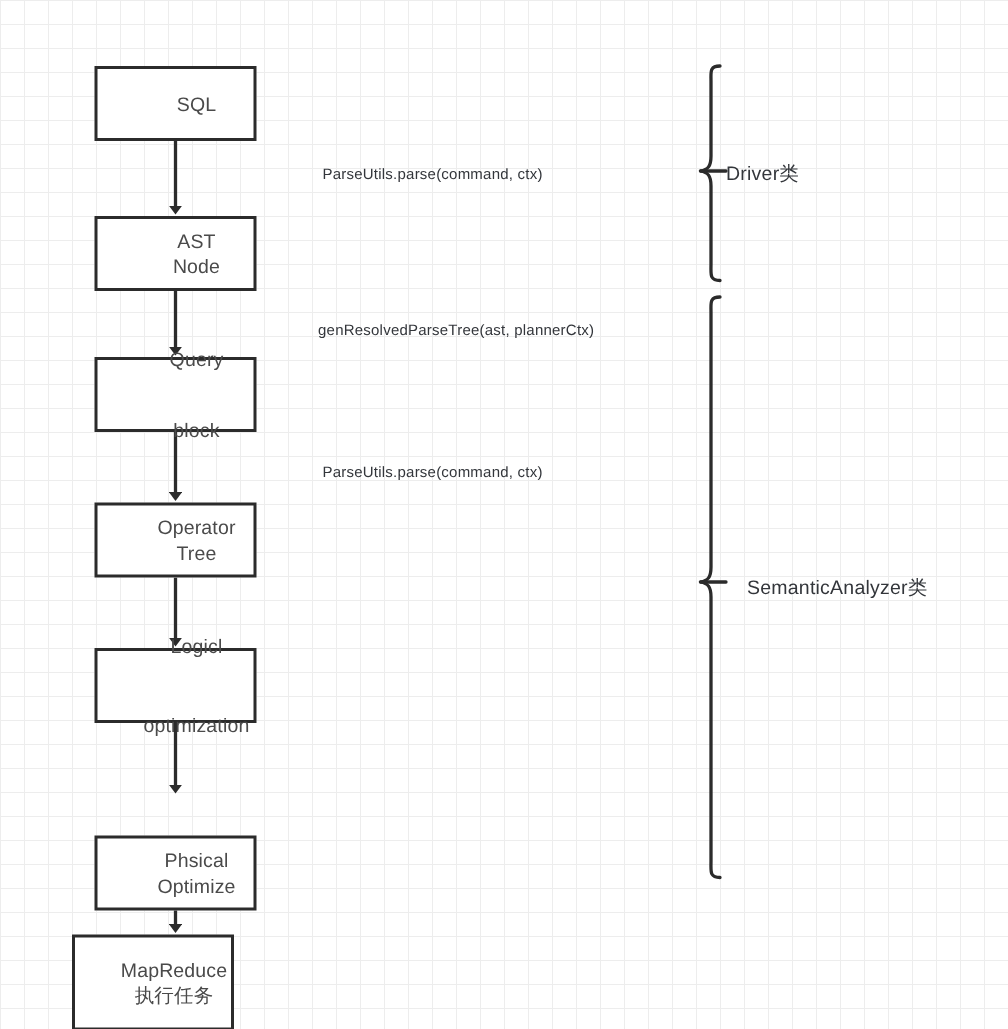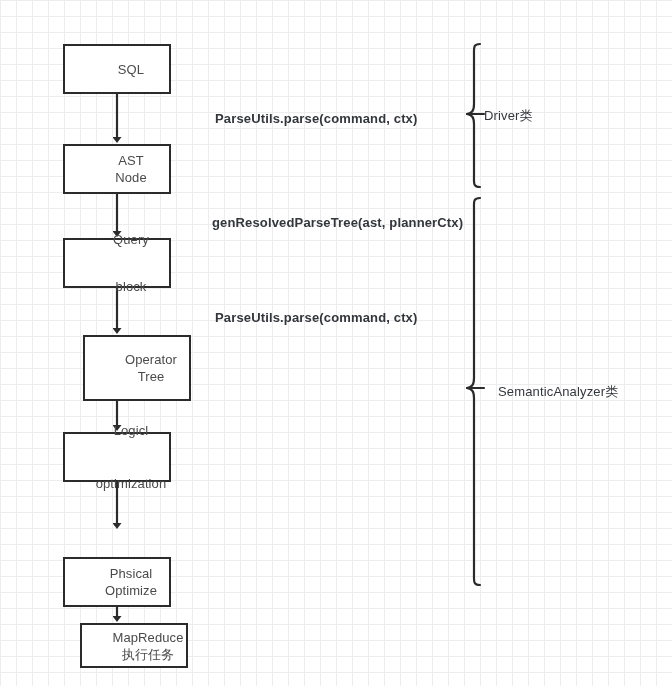--- a/index.html
+++ b/index.html
@@ -47,24 +47,23 @@
     padding-left: 28px;
   }
   .node .ln { display: block; white-space: pre; }
   .edge {
     position: absolute;
   }
   .edge svg { display: block; overflow: visible; }
   .side-label {
     position: absolute;
     color: #33363b;
-    font-size: 13px;
+    font-size: 10px;
     white-space: nowrap;
     letter-spacing: 0.15px;
-    font-weight: bold;
   }
   .brace-label {
     position: absolute;
     color: #33363b;
     font-size: 13px;
     white-space: nowrap;
     letter-spacing: 0.15px;
   }
   .brace {
     position: absolute;
@@ -101,36 +100,36 @@
   <div class="node" style="left:63px;top:144px;width:108px;height:50px;">
     <span class="ln">AST</span>
     <span class="ln">Node</span>
   </div>
 
   <div class="node" style="left:63px;top:238px;width:108px;height:50px;gap:30px;">
     <span class="ln">Query</span>
     <span class="ln">block</span>
   </div>
 
-  <div class="node" style="left:63px;top:335px;width:108px;height:66px;margin-left:20px;">
+  <div class="node" style="left:63px;top:335px;width:108px;height:50px;">
     <span class="ln">Operator</span>
     <span class="ln">Tree</span>
   </div>
 
   <div class="node" style="left:63px;top:432px;width:108px;height:50px;gap:36px;">
     <span class="ln">Logicl</span>
     <span class="ln">optimization</span>
   </div>
 
   <div class="node" style="left:63px;top:530px;width:108px;height:50px;margin-top:27px;">
     <span class="ln">Phsical</span>
     <span class="ln">Optimize</span>
   </div>
 
-  <div class="node" style="left:80px;top:623px;width:108px;height:45px;text-align:center;">
+  <div class="node" style="left:48px;top:623px;width:108px;height:64px;text-align:center;">
     <span class="ln">MapReduce</span>
     <span class="ln">执行任务</span>
   </div>
 
   <div class="side-label" style="left:215px;top:111px;">ParseUtils.parse(command, ctx)</div>
 
   <div class="side-label" style="left:212px;top:215px;">genResolvedParseTree(ast, plannerCtx)</div>
 
   <div class="side-label" style="left:215px;top:310px;">ParseUtils.parse(command, ctx)</div>
 

